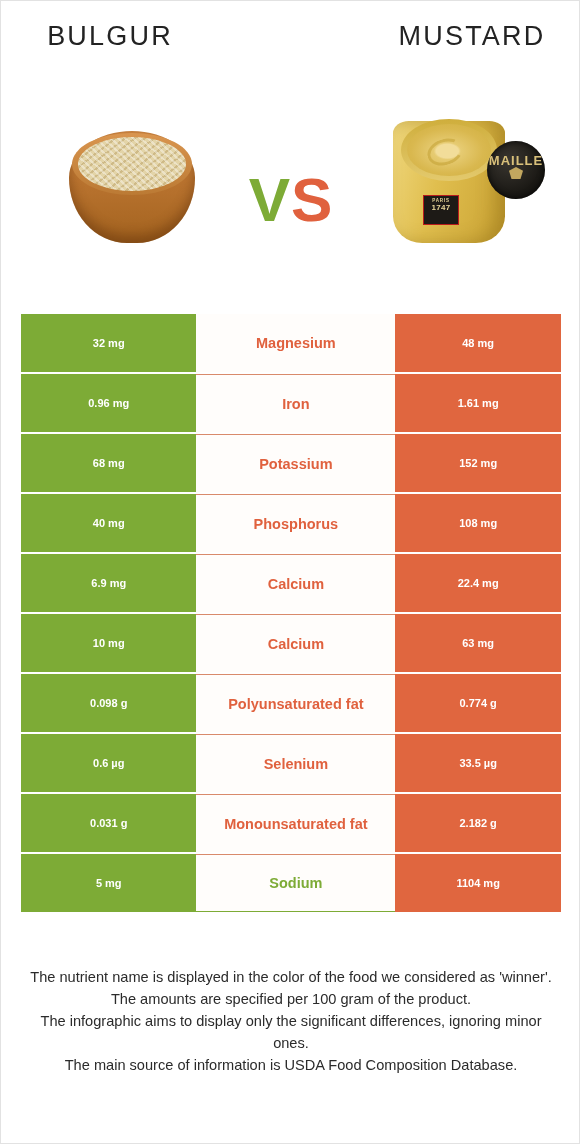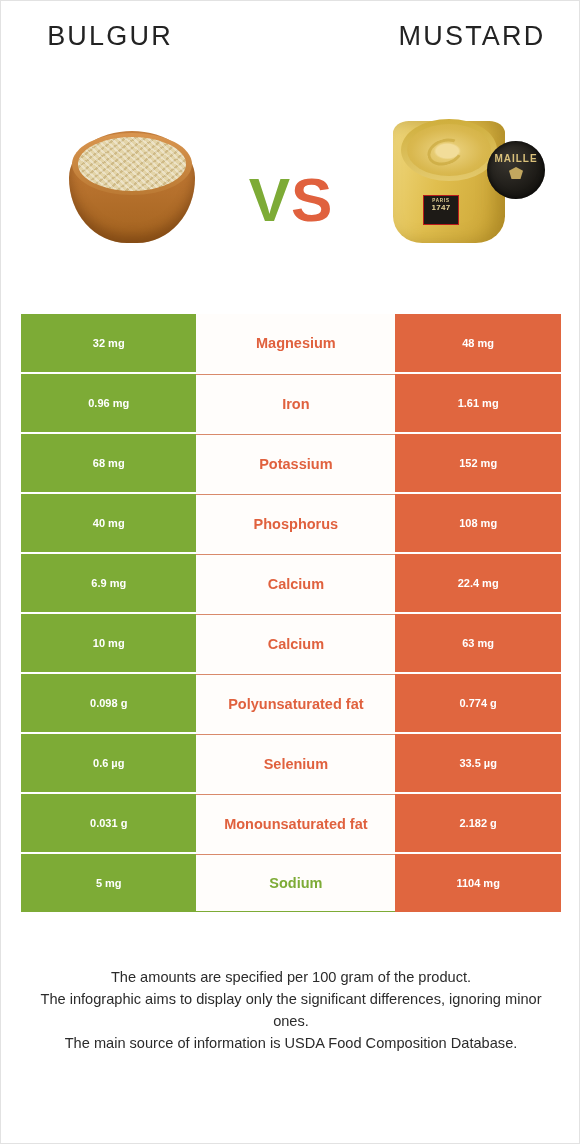--- a/index.html
+++ b/index.html
@@ -181,21 +181,21 @@
     border-radius: 50%;
     border: 1px solid #c0a濃 60;
     border-color: #b59a55;
   }
   .jar-lid-text {
     position: absolute;
     left: 0; top: 12px;
     width: 58px;
     text-align: center;
     color: #d9c07a;
-    font-size: 10px;
+    font-size: 13px;
     font-weight: 700;
     letter-spacing: 1px;
   }
   .jar-lid-crest {
     position: absolute;
     left: 22px; top: 26px;
     width: 14px; height: 12px;
     background: #c2a75f;
     clip-path: polygon(50% 0,100% 32%,82% 100%,18% 100%,0 32%);
   }
@@ -342,18 +342,19 @@
         <div class="cell cell-right">2.182 g</div>
       </div>
       <div class="row">
         <div class="cell cell-left">5 mg</div>
         <div class="cell cell-mid win-green">Sodium</div>
         <div class="cell cell-right">1104 mg</div>
       </div>
     </div>
 
   <div class="footer">
+    <p>The nutrient name is displayed in the color of the food we considered as 'winner'.</p>
     <p>The amounts are specified per 100 gram of the product.</p>
     <p>The infographic aims to display only the significant differences, ignoring minor ones.</p>
     <p>The main source of information is USDA Food Composition Database.</p>
   </div>
 
 </div>
 
 </body></html>

